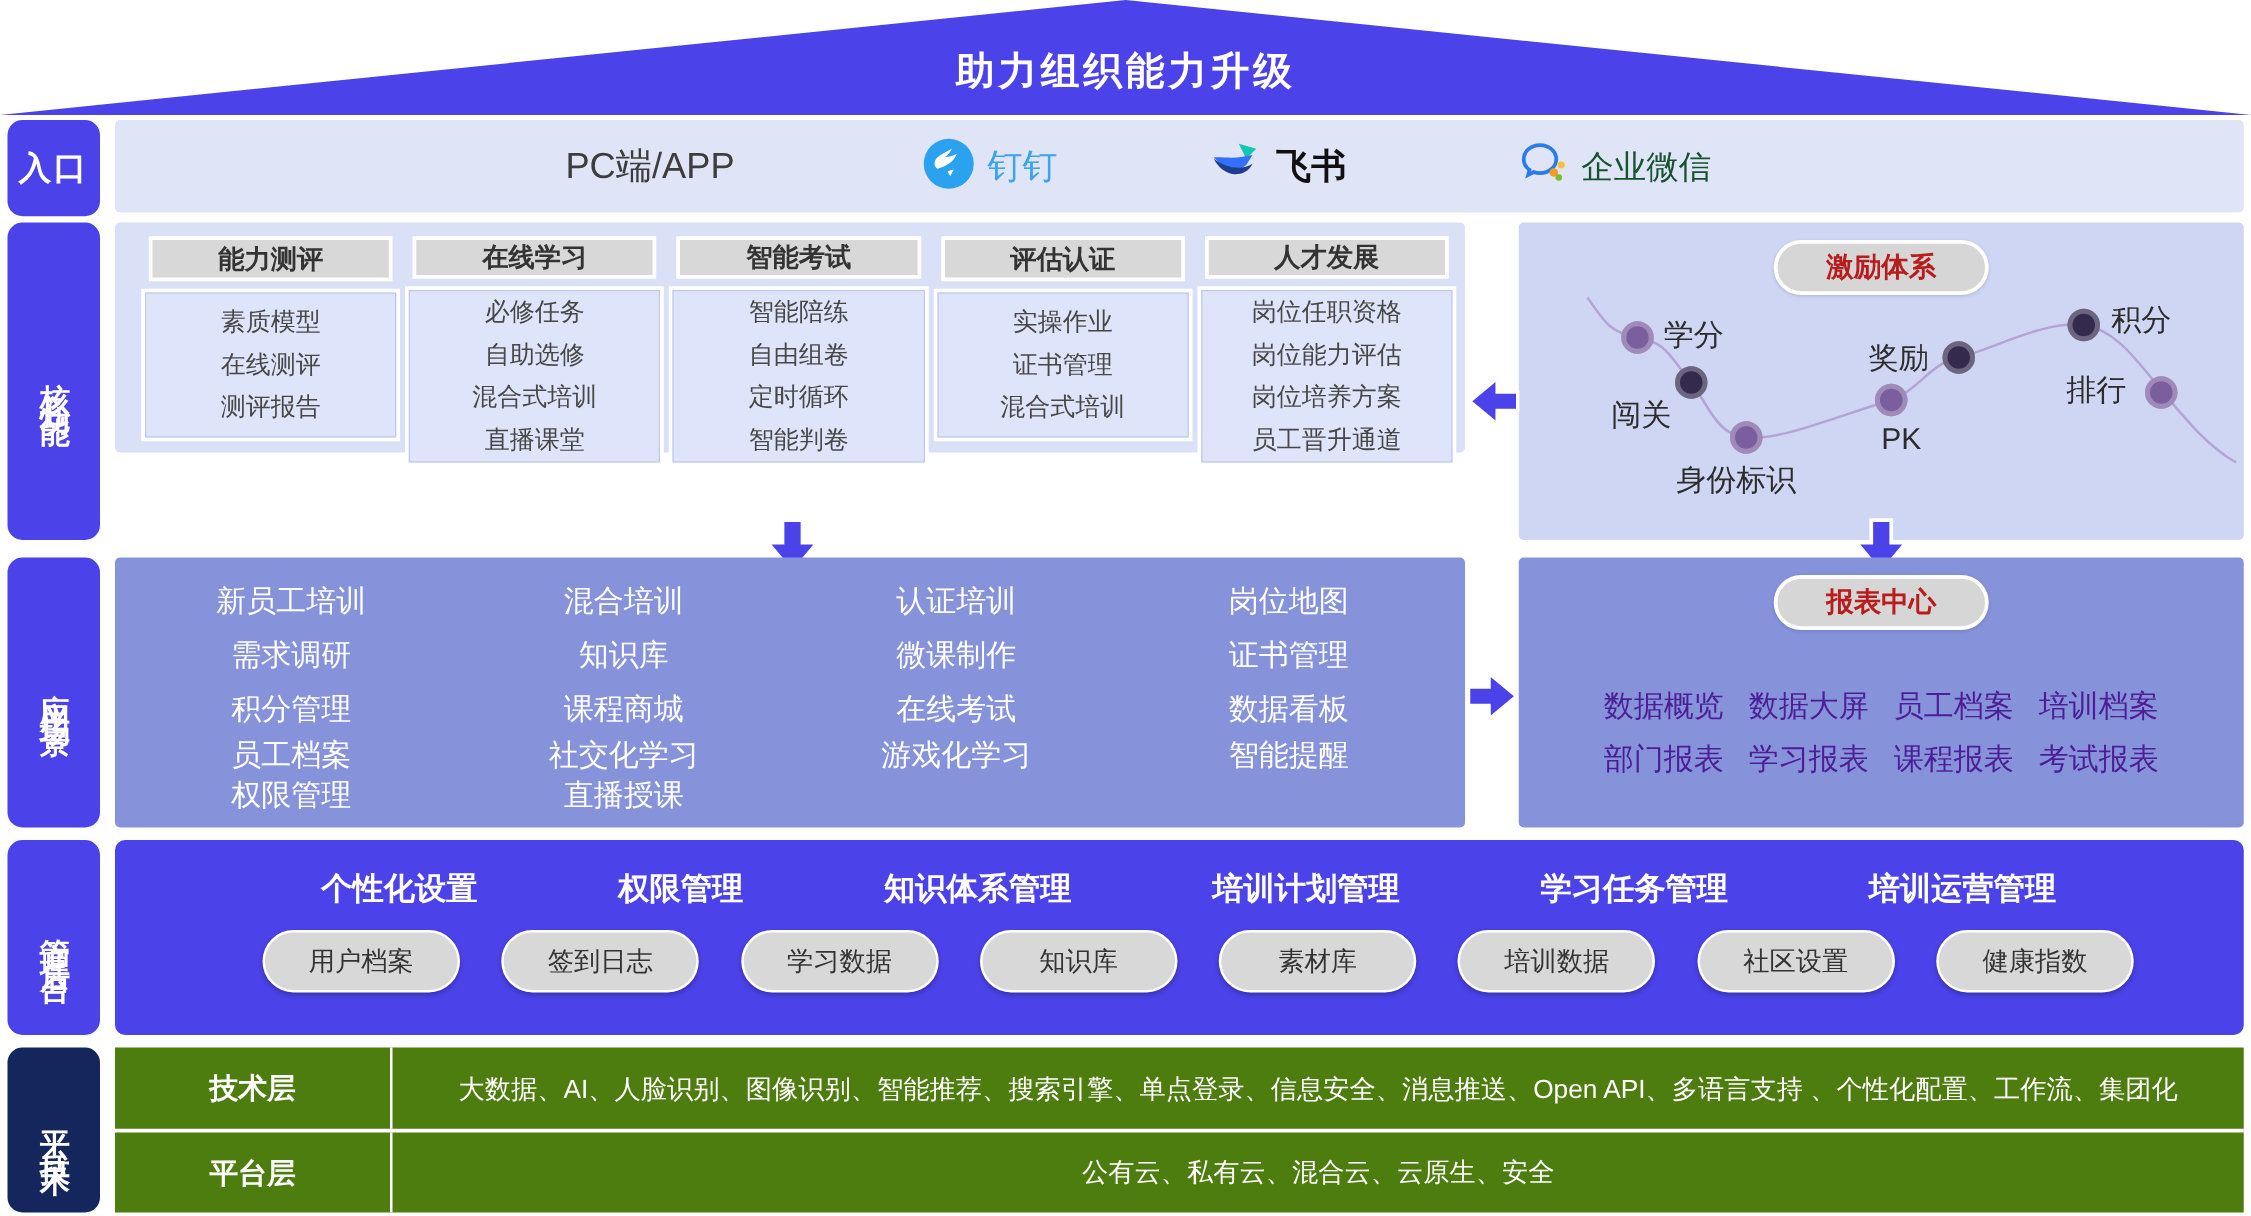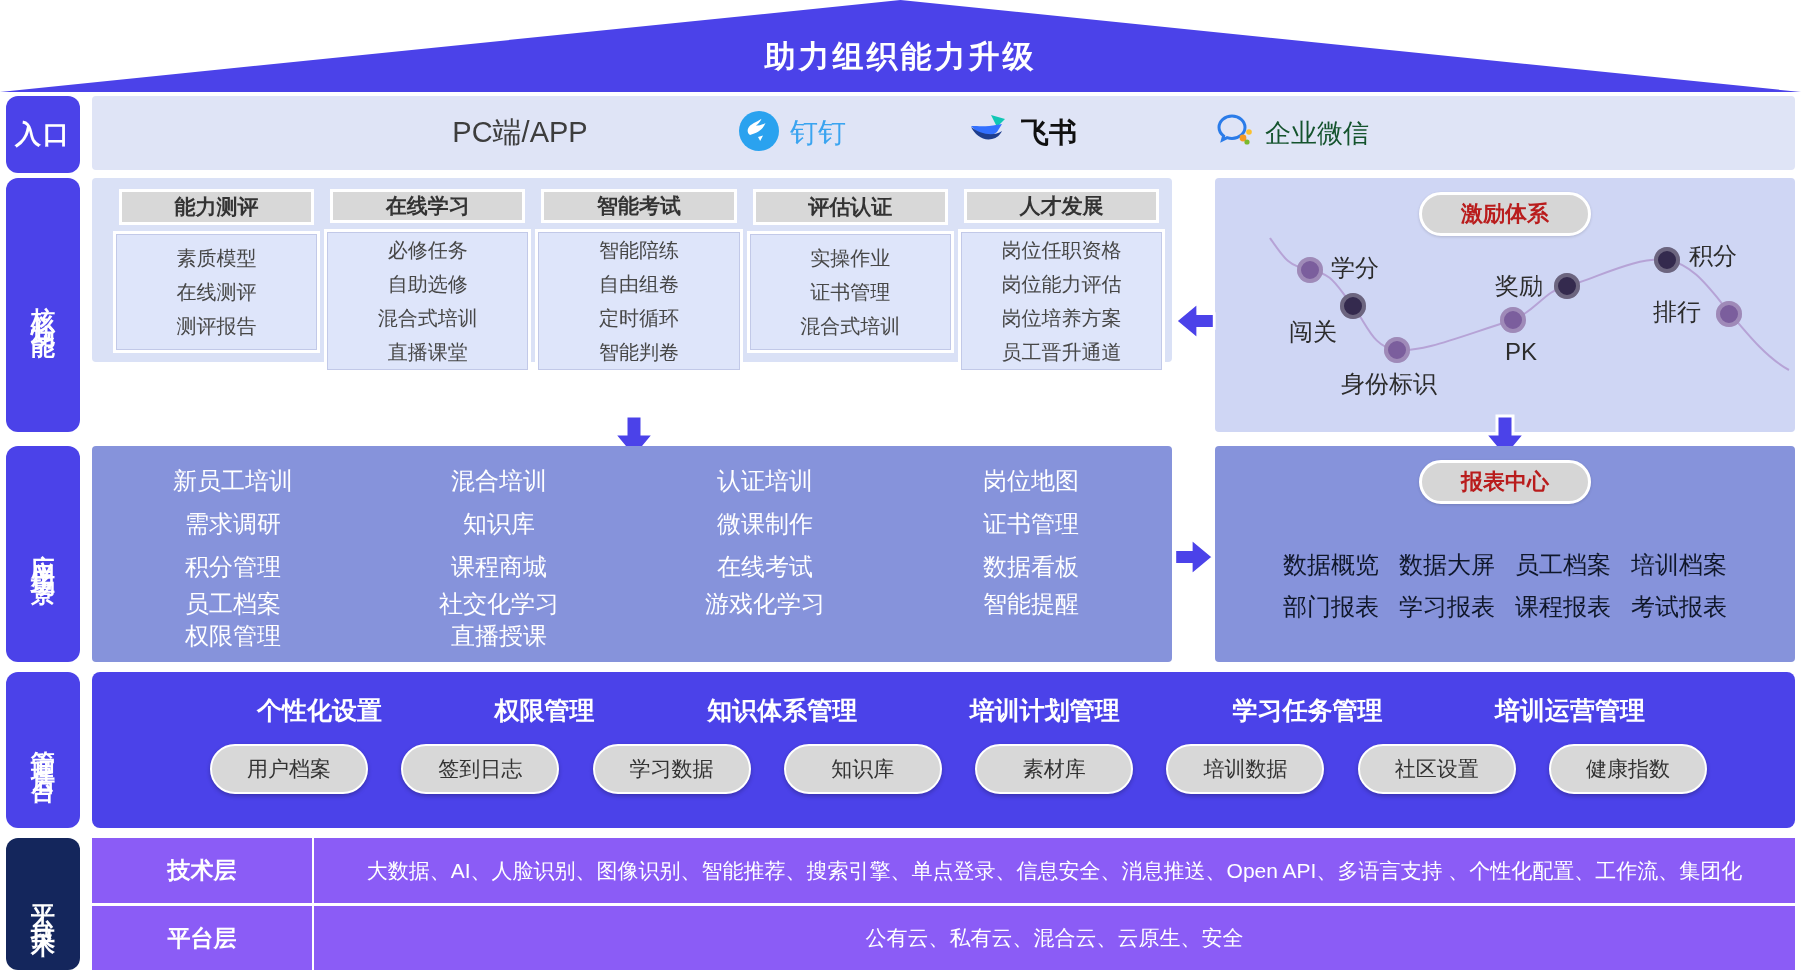--- a/index.html
+++ b/index.html
@@ -56,37 +56,37 @@
   .node-label{position:absolute;font-size:24px;color:#2c2c2c;white-space:nowrap;}
 
   
   .scen-left{position:absolute;left:92px;top:446px;width:1080px;height:216px;background:#8693db;border-radius:4px;
         display:grid;grid-template-columns:repeat(4,1fr);grid-template-rows:repeat(3,1fr);
         padding:14px 8px 10px 8px;box-sizing:border-box;}
   .scen-cell{display:flex;align-items:center;justify-content:center;
         color:#fff;font-size:24px;white-space:nowrap;}
   .scen-right{position:absolute;left:1215px;top:446px;width:580px;height:216px;background:#8693db;border-radius:4px;}
   .report-row{position:absolute;left:0;width:100%;display:flex;justify-content:center;gap:20px;
-        color:#0f172a;font-size:24px;white-space:nowrap;}
+        color:#4c1d95;font-size:24px;white-space:nowrap;}
   .report-row-1{top:103px;}
   .report-row-2{top:145px;align-items:flex-end;}
 
   
   .admin{position:absolute;left:92px;top:672px;width:1703px;height:156px;background:#4b42e9;border-radius:8px;}
   .admin-heads{position:absolute;left:0;top:22px;width:100%;display:flex;justify-content:space-between;
         padding:0 150px 0 165px;box-sizing:border-box;}
   .admin-head{color:#fff;font-size:25px;font-weight:bold;white-space:nowrap;}
   .admin-pills{position:absolute;left:0;top:72px;width:100%;display:flex;justify-content:space-between;
         padding:0 88px 0 118px;box-sizing:border-box;}
   .admin-pill{min-width:118px;height:46px;padding:0 18px;background:#d8d8d8;border:2px solid #fff;border-radius:25px;
         display:flex;align-items:center;justify-content:center;
         font-size:21px;color:#333;box-shadow:0 2px 4px rgba(0,0,0,.25);white-space:nowrap;}
 
   
-  .tech{position:absolute;left:92px;top:838px;width:1703px;height:132px;background:#8b5cf6;color:#fff;}
+  .tech{position:absolute;left:92px;top:838px;width:1703px;height:132px;background:#4d7c0f;color:#fff;}
   .tech-row{display:grid;grid-template-columns:220px 1fr;align-items:center;height:64px;}
   .tech-row-1{border-bottom:3px solid #fff;height:65px;}
   .tech-label{text-align:center;font-size:23px;font-weight:bold;}
   .tech-content{border-left:2px solid #fff;height:100%;display:flex;align-items:center;justify-content:center;
         font-size:21px;padding:0 14px;}
 
   
   .arrow{position:absolute;}
 </style>
 </head>

